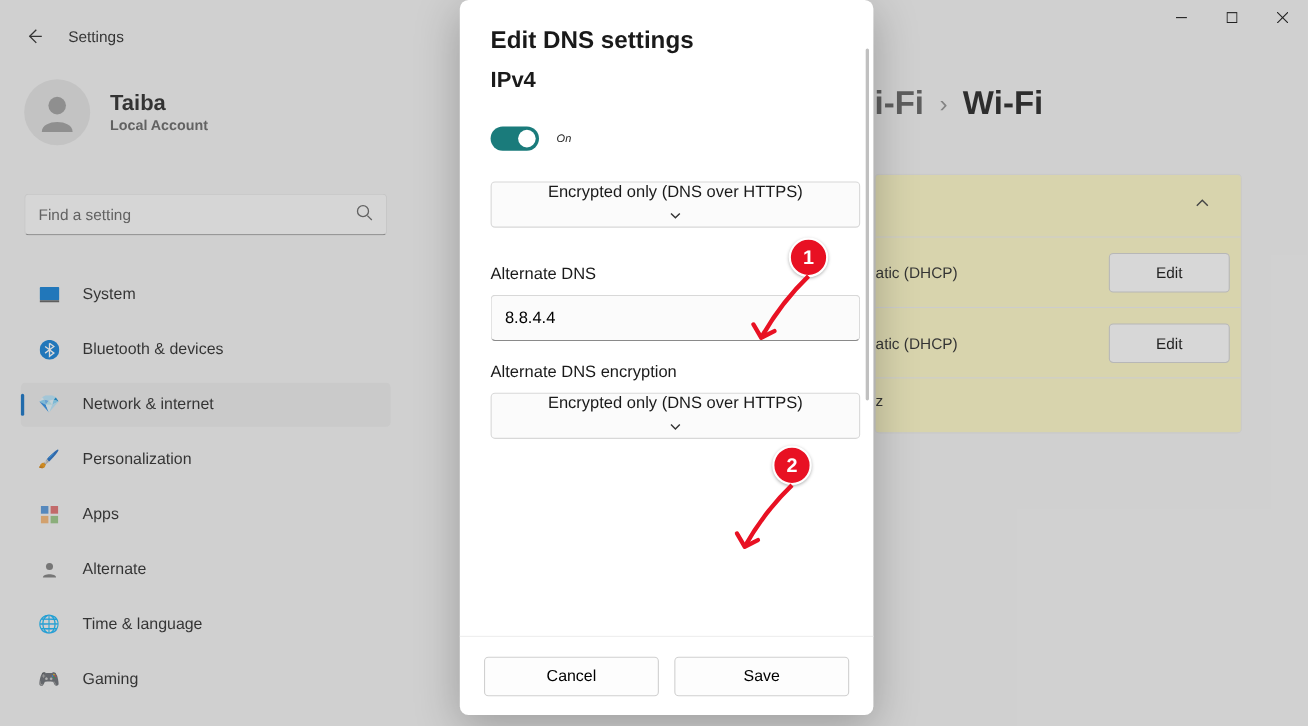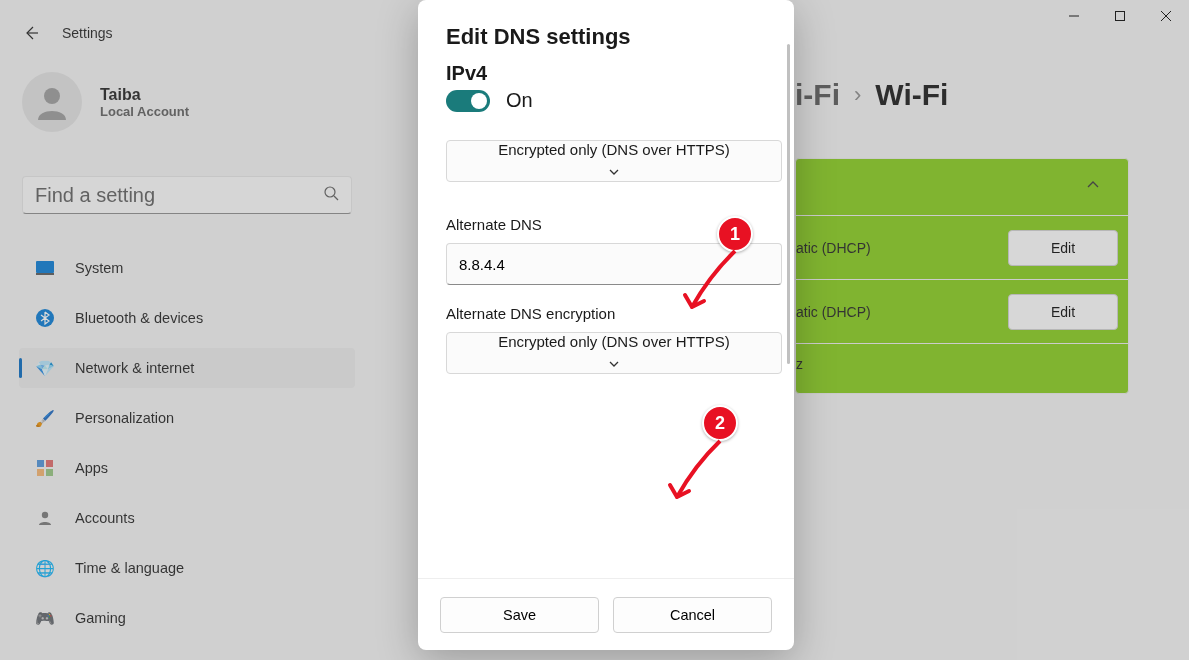--- a/index.html
+++ b/index.html
@@ -11,64 +11,64 @@
   .win-btn svg { width: 10px; height: 10px; }
 
   
   .header { position: absolute; top: 22px; left: 20px; display: flex; align-items: center; gap: 20px; }
   .header .back { width: 22px; height: 22px; display:flex; align-items:center; justify-content:center; }
   .header .title { font-size: 14px; }
 
   
   .user { position: absolute; top: 72px; left: 22px; display: flex; align-items: center; gap: 18px; }
   .avatar { width: 60px; height: 60px; border-radius: 50%; background: #e1e1e1; display:flex; align-items:center; justify-content:center; color:#8a8a8a; }
-  .user .name { font-size: 16px; font-weight: 600; }
+  .user .name { font-size: 20px; font-weight: 600; }
   .user .sub { font-size: 13px; color: #5a5a5a; font-weight: bold; }
 
   
   .search { position: absolute; top: 176px; left: 22px; width: 330px; height: 38px; background: #fbfbfb; border: 1px solid #e5e5e5; border-bottom: 1px solid #8a8a8a; border-radius: 4px; display: flex; align-items: center; padding: 0 12px; }
-  .search input { flex: 1; border: none; outline: none; background: transparent; font-size: 20px; color: #1a1a1a; }
+  .search input { flex: 1; border: none; outline: none; background: transparent; font-size: 14px; color: #1a1a1a; }
   .search input::placeholder { color: #5a5a5a; }
   .search .icon { color: #5a5a5a; }
 
   
   .sidebar { position: absolute; top: 248px; left: 19px; width: 336px; }
   .side-item { display: flex; align-items: center; gap: 20px; height: 40px; padding: 0 16px; border-radius: 4px; font-size: 14.5px; cursor: pointer; margin-bottom: 10px; position: relative; }
   .side-item.selected { background: #eaeaea; }
   .side-item.selected::before { content: ""; position: absolute; left: 0; top: 10px; bottom: 10px; width: 3px; background: #0067c0; border-radius: 2px; }
   .side-icon { width: 20px; height: 20px; display:flex; align-items:center; justify-content:center; font-size:16px; }
 
   
   .breadcrumb { position: absolute; top: 78px; left: 795px; display: flex; align-items: center; gap: 14px; font-size: 30px; font-weight: 600; }
   .breadcrumb .chev { color: #888; font-size: 22px; font-weight: 400; }
   .bc-part { color: #555; }
   .bc-last { color: #111; }
 
   
   .main { position: absolute; top: 158px; left: 795px; right: 60px; }
-  .exp-panel { background: #84cc16; border: 1px solid #eaeaea; border-radius: 4px; padding: 0 0 10px 0; }
+  .exp-panel { background: #fef9c3; border: 1px solid #eaeaea; border-radius: 4px; padding: 0 0 10px 0; }
   .exp-head { height: 56px; display: flex; align-items: center; justify-content: flex-end; padding: 0 28px; }
   .row { display: flex; align-items: center; justify-content: space-between; padding: 0 10px 0 0; height: 64px; border-top: 1px solid #eeeeee; }
   .row .value { font-size: 14px; }
   .action-btn { width: 110px; height: 36px; border: 1px solid #d0d0d0; background: #fdfdfd; border-radius: 4px; font-size: 14px; cursor: pointer; }
   .info-block { padding: 6px 0 0 0; }
   .info-line { font-size: 14px; line-height: 28px; }
 
   
   .dimmer { position: absolute; inset: 0; background: rgba(120,120,120,0.28); }
 
   
   .dialog { position: absolute; top: 0; left: 418px; width: 376px; height: 650px; background: #fff; border-radius: 8px; box-shadow: 0 10px 40px rgba(0,0,0,0.25); display: flex; flex-direction: column; }
   .dialog-body { flex: 1; padding: 24px 12px 0 28px; overflow: hidden; position: relative; }
   .dialog-title { font-size: 22px; font-weight: 600; margin-bottom: 12px; }
-  .dialog-sub { font-size: 20px; font-weight: 600; margin-bottom: 4px; }
+  .dialog-sub { font-size: 20px; font-weight: 600; margin-bottom: 30px; }
   .toggle-row { display: flex; align-items: center; gap: 16px; margin-bottom: 28px; }
   .toggle { width: 44px; height: 22px; border-radius: 11px; background: #1a7b7b; position: relative; cursor: pointer; }
   .toggle .knob { position: absolute; right: 3px; top: 3px; width: 16px; height: 16px; border-radius: 50%; background: #fff; }
-  .toggle-label { font-size: 20px; }
+  .toggle-label { font-size: 10px; font-style: italic; }
   .field-label { font-size: 15px; margin-bottom: 10px; }
   .text-input { width: 100%; height: 42px; border: 1px solid #d8d8d8; border-bottom: 1px solid #8a8a8a; border-radius: 4px; padding: 0 12px; font-size: 15px; margin-bottom: 20px; background: #fbfbfb; }
   .select { width: 100%; height: 42px; border: 1px solid #d8d8d8; border-radius: 4px; padding: 0 12px; font-size: 15px; background: #fbfbfb; display: flex; align-items: center; justify-content: space-between; cursor: pointer; margin-bottom: 34px; flex-direction: column; }
   .select:last-of-type { margin-bottom: 20px; }
   .dialog-scrollbar { position:absolute; top:44px; right:4px; width:3px; height:320px; background:#c0c0c0; border-radius:2px; }
   .dialog-footer { height: 72px; border-top: 1px solid #eee; display: flex; align-items: center; justify-content: center; gap: 14px; padding: 0 22px; }
   .dlg-btn { flex:1; height: 36px; border: 1px solid #d0d0d0; background: #fdfdfd; border-radius: 4px; font-size: 14.5px; cursor: pointer; }
 
   
   .callout { position: absolute; width: 36px; height: 36px; border-radius: 50%; background: #e81123; color: #fff; display:flex; align-items:center; justify-content:center; font-weight:700; font-size:18px; border:2px solid #fff; box-shadow:0 1px 3px rgba(0,0,0,0.3); }
@@ -167,21 +167,21 @@
       </span>
     <span>Apps</span>
   </div>
   <div class="side-item">
     <span class="side-icon">
         <svg width="16" height="16" viewBox="0 0 16 16">
           <circle cx="8" cy="5" r="3.2" fill="#777"></circle>
           <path d="M2 15c0-4 12-4 12 0" fill="#777"></path>
         </svg>
       </span>
-    <span>Accounts</span>
+    <span>Alternate</span>
   </div>
   <div class="side-item">
     <span class="side-icon">🌐</span>
     <span>Time &amp; language</span>
   </div>
   <div class="side-item">
     <span class="side-icon">🎮</span>
     <span>Gaming</span>
   </div>
 </div>
@@ -243,22 +243,22 @@
 
     <div class="field-label">Alternate DNS encryption</div>
     <div class="select" style="margin-bottom:10px;">
       <span>Encrypted only (DNS over HTTPS)</span>
       <span><svg width="12" height="12" viewBox="0 0 12 12">
             <path d="M2 4 L6 8 L10 4" fill="none" stroke="#333" stroke-width="1.3"></path>
           </svg></span>
     </div>
   </div>
   <div class="dialog-footer">
+    <button class="dlg-btn">Cancel</button>
     <button class="dlg-btn">Save</button>
-    <button class="dlg-btn">Cancel</button>
   </div>
 </div>
 
 <div class="callout" style="top:216px; left:717px;">1</div>
 <svg class="arrow" style="top:245px; left:680px;" width="70" height="74" viewBox="0 0 70 74">
   <path d="M55 6 Q30 30 12 62" fill="none" stroke="#e81123" stroke-width="4"></path>
   <path d="M12 62 L5 50 M12 62 L24 56" fill="none" stroke="#e81123" stroke-width="4" stroke-linecap="round"></path>
 </svg>
 
 <div class="callout" style="top:405px; left:702px;">2</div>

